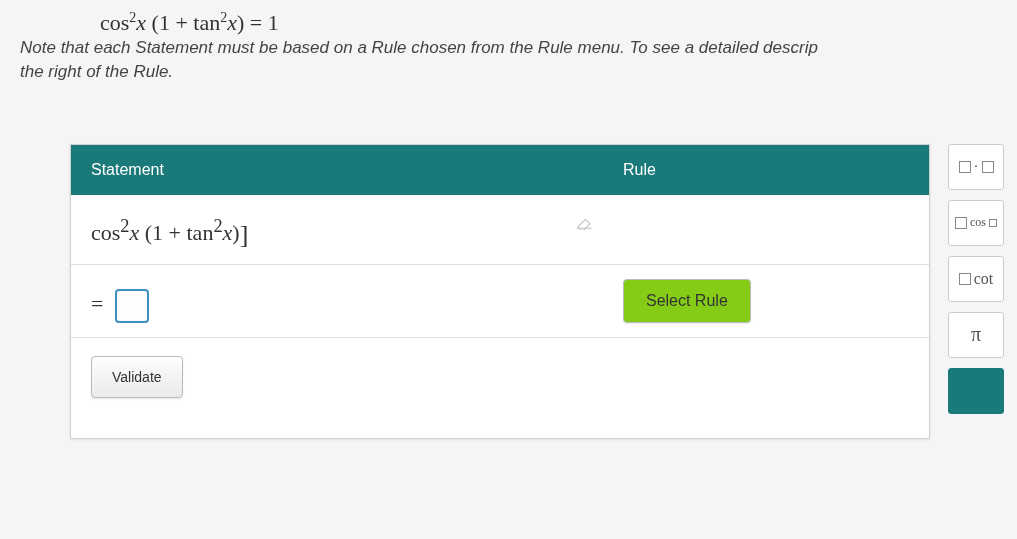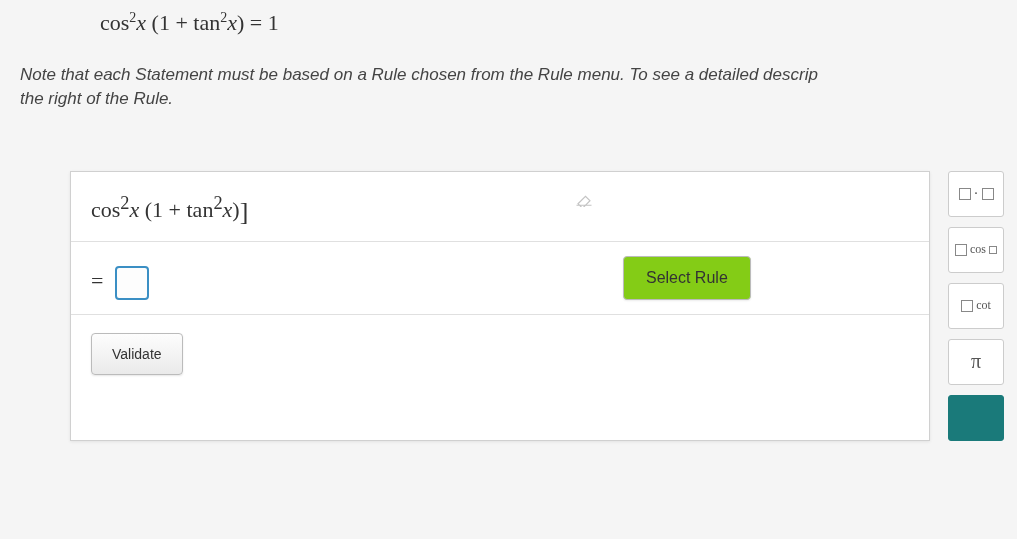--- a/index.html
+++ b/index.html
@@ -16,21 +16,21 @@
       overflow: hidden;
       position: relative;
     }
     .top-area {
       padding: 10px 20px 20px 20px;
     }
     .equation {
       font-family: 'Times New Roman', serif;
       font-size: 22px;
       margin-left: 80px;
-      margin-bottom: 27px;
+      margin-bottom: 0;
     }
     .equation sup {
       font-size: 14px;
       vertical-align: super;
     }
     .note-text {
       font-size: 17px;
       line-height: 1.4;
       color: #444;
       font-style: italic;
@@ -170,20 +170,24 @@
 <div class="top-area">
   <div class="equation" id="eq-top">cos<sup>2</sup><i>x</i> (1 + tan<sup>2</sup><i>x</i>) = 1</div>
   <div class="note-text">
     <span>Note that each Statement must be based on a Rule chosen from the Rule menu. To see a detailed descrip</span><br>
     <span>the right of the Rule.</span>
   </div>
 </div>
 
 <div class="main-wrap">
   <div class="proof-table">
+    <div class="header-row">
+      <div class="header-statement">Statement</div>
+      <div class="header-rule">Rule</div>
+    </div>
 
     <div class="body-row">
       <div class="cell-statement" id="row1-expr">cos<sup>2</sup><i>x</i> (1 + tan<sup>2</sup><i>x</i>)<span class="cursor-bracket">]</span>
         <span class="eraser-icon">
           <svg viewBox="0 0 24 18">
               <path d="M4 14 L14 4 L20 10 L10 20 L4 14 Z M2 16 L22 16" fill="none" stroke="#888" stroke-width="1.5"></path>
             </svg>
         </span>
       </div>
       <div class="cell-rule"></div>
@@ -215,21 +219,21 @@
     <div class="pal-btn">
       <span class="pal-row1">
         <span class="pal-glyph-box"></span>
         <span style="font-size:12px;">cos</span>
         <span class="pal-glyph-box" style="width:8px;height:8px;"></span>
       </span>
     </div>
     <div class="pal-btn">
       <span class="pal-row1">
         <span class="pal-glyph-box"></span>
-        <span style="font-size:12px;">cot</span>
+        <span style="font-size:16px;">cot</span>
       </span>
     </div>
     <div class="pal-btn">
       <span style="font-size:20px;">π</span>
     </div>
     <div class="pal-btn pal-dark"></div>
   </div>
 </div>
 
 </body></html>

